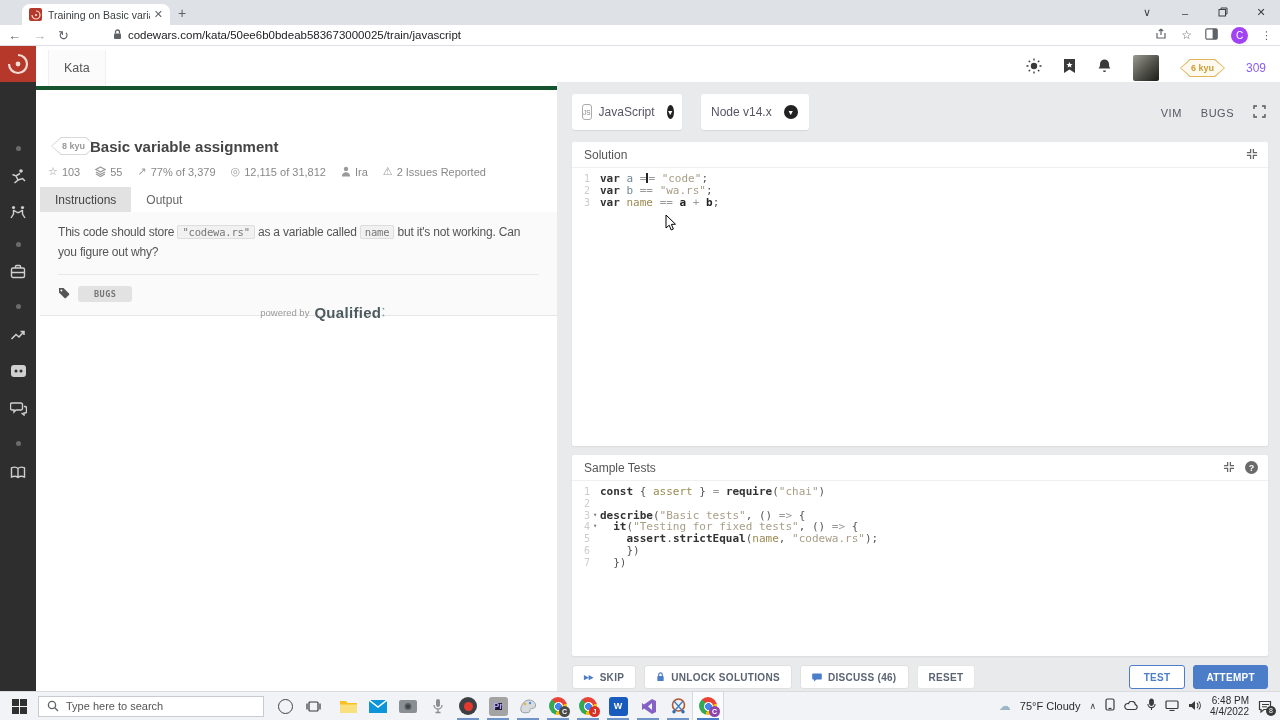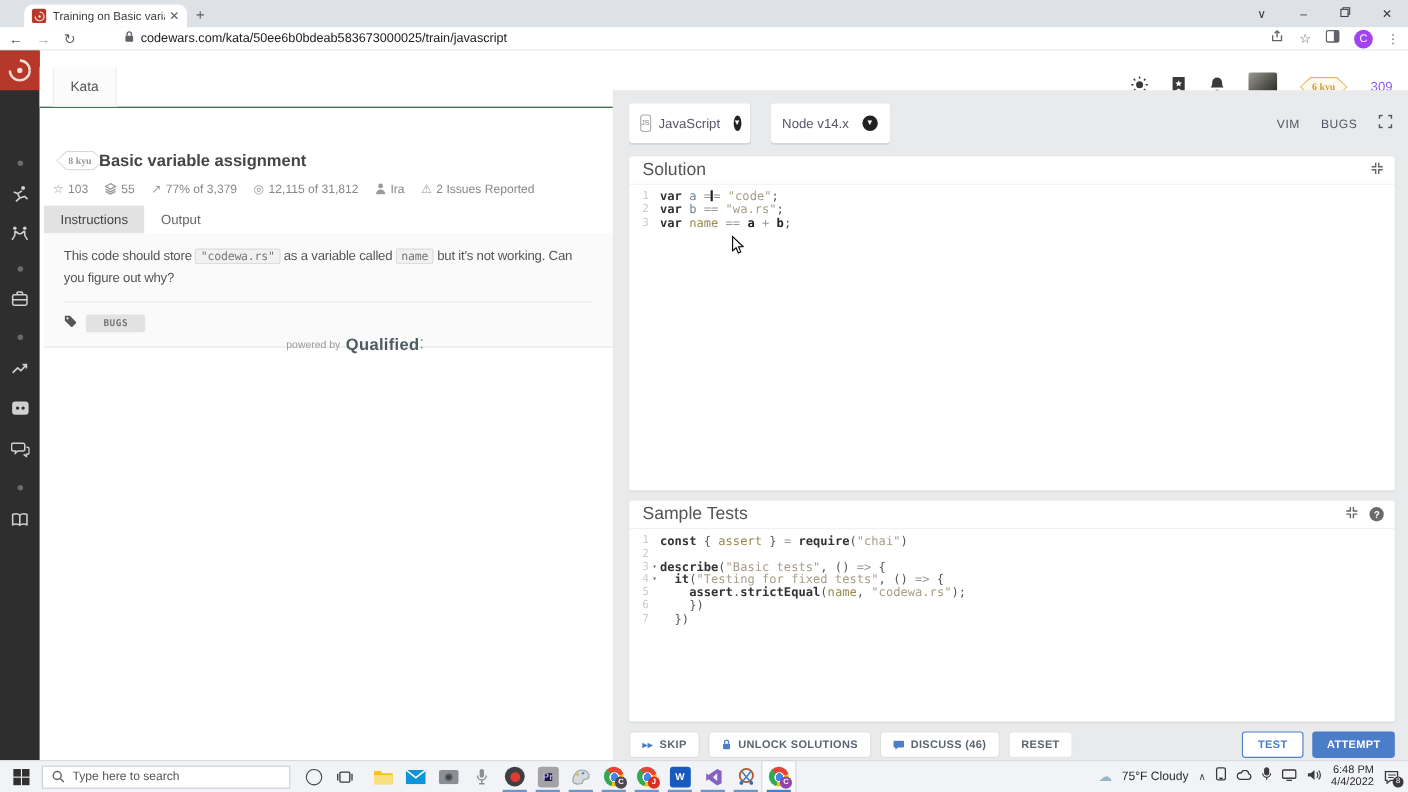--- a/index.html
+++ b/index.html
@@ -33,26 +33,26 @@
   
   .page{position:absolute;top:46px;left:0;right:0;bottom:28px;background:#fff;}
 
   
   .cw-sidebar{position:absolute;left:0;top:0;bottom:0;width:36px;background:#2e2e2e;}
   .cw-logo{width:36px;height:36px;background:#b5382a;display:flex;align-items:center;justify-content:center;}
   .sb-item{position:absolute;left:0;width:36px;display:flex;justify-content:center;color:#cfcfcf;}
   .sb-dot{width:5px;height:5px;border-radius:50%;background:#6b6b6b;}
 
   
-  .app-header{position:absolute;left:36px;top:15px;right:0;height:36px;background:#fff;border-bottom:1px solid #14532d;}
+  .app-header{position:absolute;left:36px;top:4px;right:0;height:36px;background:#fff;border-bottom:4px solid #14532d;}
   .kata-tab{position:absolute;left:12px;top:0;height:36px;padding:0 15px;display:flex;align-items:center;
     font-size:12.5px;color:#555;background:#fbfbfb;border-left:1px solid #f0f0f0;border-right:1px solid #f0f0f0;}
   .hdr-right{position:absolute;right:14px;top:0;height:36px;display:flex;align-items:center;gap:21px;}
   .user-avatar{width:26px;height:26px;background:linear-gradient(135deg,#9a9a90 0%,#50504a 55%,#1c1c18 100%);border-radius:2px;}
-  .hex{display:inline-block;clip-path:polygon(22% 0,78% 0,100% 50%,78% 100%,22% 100%,0 50%);padding:1px;font-family:Liberation Serif, serif;}
+  .hex{display:inline-block;clip-path:polygon(22% 0,78% 0,100% 50%,78% 100%,22% 100%,0 50%);padding:1px;}
   .hex-inner{display:block;clip-path:polygon(22% 0,78% 0,100% 50%,78% 100%,22% 100%,0 50%);
     padding:3px 10px;font-size:9px;font-weight:bold;}
   .hex-gold{background:#ddb45a;}
   .hex-gold .hex-inner{background:#fdf9ee;color:#c99f38;}
   .hex-gray{background:#d9d9d9;}
   .hex-gray .hex-inner{background:#fff;color:#999;}
   .honor{font-size:12px;color:#8b5cf6;}
 
   
   .kata-rank{position:absolute;left:51px;top:91px;}
@@ -83,21 +83,21 @@
     box-shadow:0 1px 1px rgba(0,0,0,.08);display:flex;align-items:center;padding:0 10px;box-sizing:border-box;}
   .lang-btn .lbl{font-size:12px;color:#556;}
   .js-badge{width:14px;height:14px;border:1px solid #aaa;border-radius:3px;font-size:6.5px;color:#888;
     display:flex;align-items:center;justify-content:center;margin-right:7px;}
   .chev-circle{width:14px;height:14px;border-radius:50%;background:#222;color:#fff;font-size:7px;
     display:flex;align-items:center;justify-content:center;margin-left:12px;}
   .mode-cluster{position:absolute;right:14px;top:22px;display:flex;align-items:center;gap:19px;}
   .mode-lbl{font-size:11px;color:#556;letter-spacing:.5px;}
   .panel{position:absolute;left:15px;right:12px;background:#fff;border-radius:2px;box-shadow:0 1px 2px rgba(0,0,0,.07);}
   .panel-hd{height:25px;border-bottom:1px solid #f0f0f0;display:flex;align-items:center;padding:0 10px 0 12px;}
-  .panel-title{font-size:16px;color:#555;flex:1;}
+  .panel-title{font-size:12px;color:#555;flex:1;}
   .panel-icons{display:flex;align-items:center;gap:10px;}
   .code-area{padding-top:5px;font-family:"DejaVu Sans Mono",monospace;font-size:11px;}
   .code-row{display:flex;line-height:11.8px;height:11.8px;}
   .ln{width:18px;text-align:right;color:#ccc;font-size:10px;flex:0 0 18px;}
   .fold{width:10px;flex:0 0 10px;font-size:7px;color:#777;text-align:center;line-height:11.8px;}
   .code-text{white-space:pre;}
   .tok-k{color:#333;font-weight:bold;}
   .tok-v{color:#708697;}
   .tok-d{color:#9a8a52;}
   .tok-s{color:#a79e87;}

